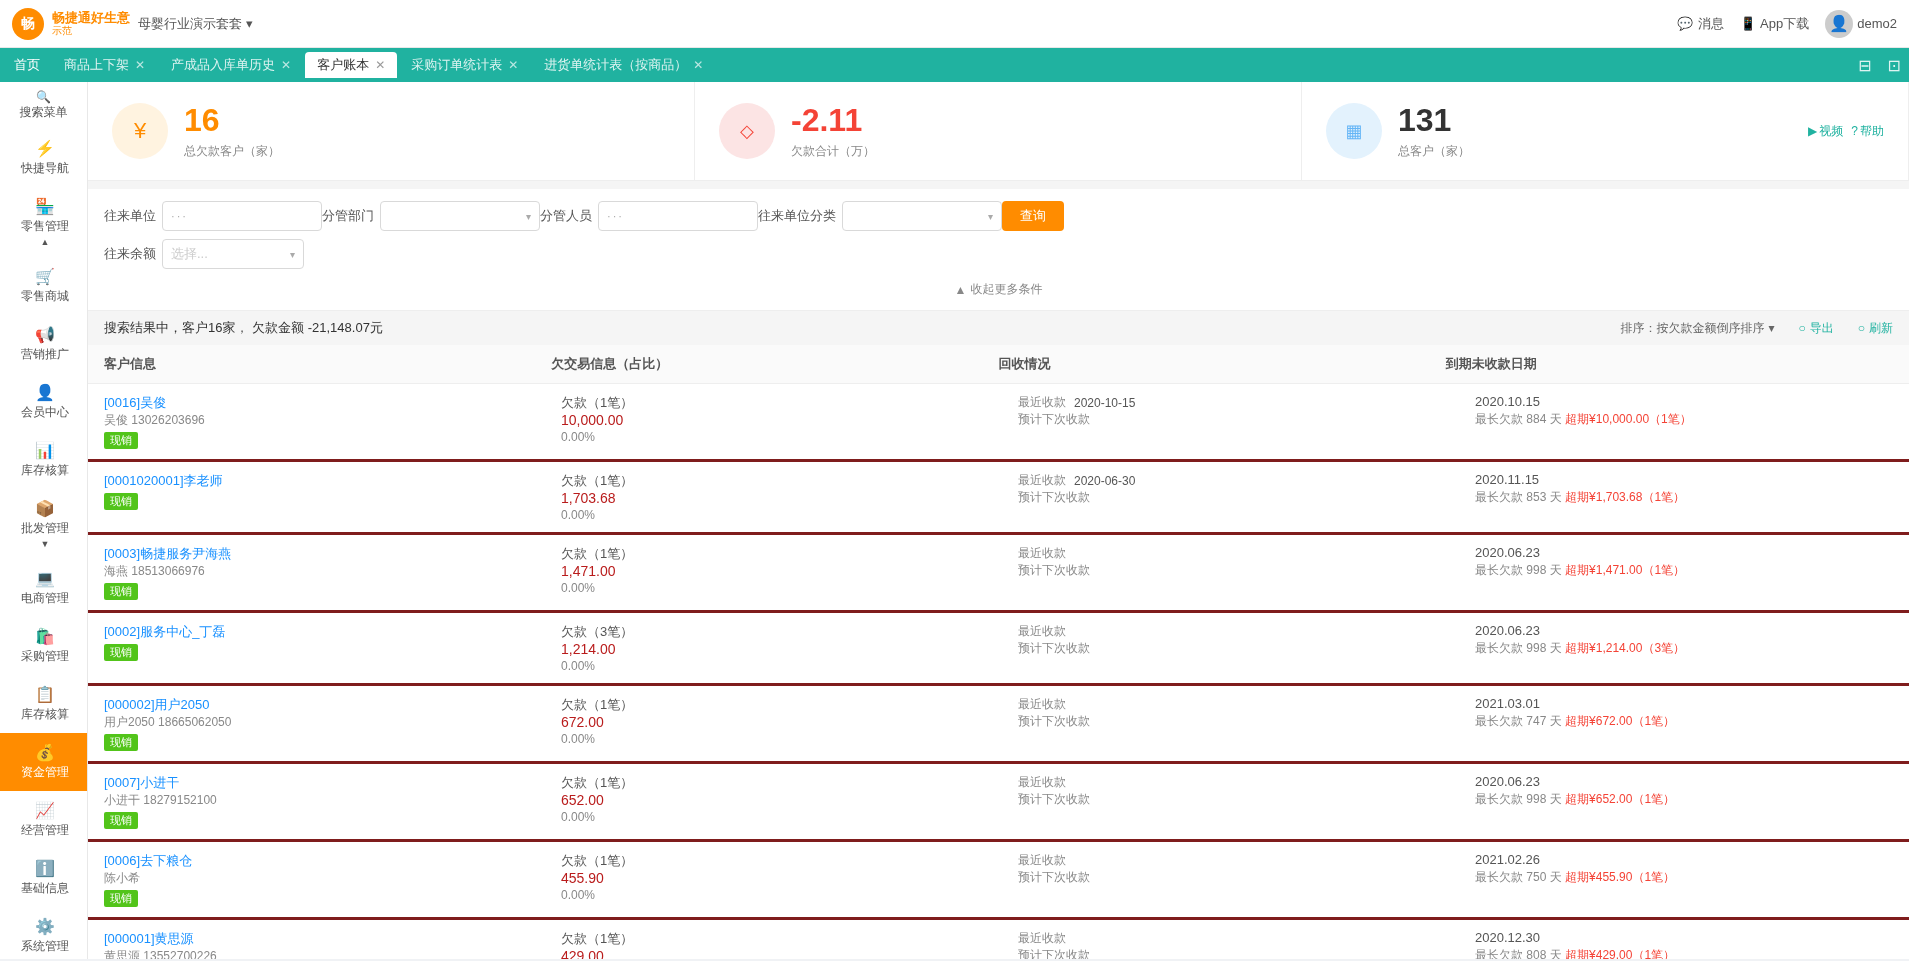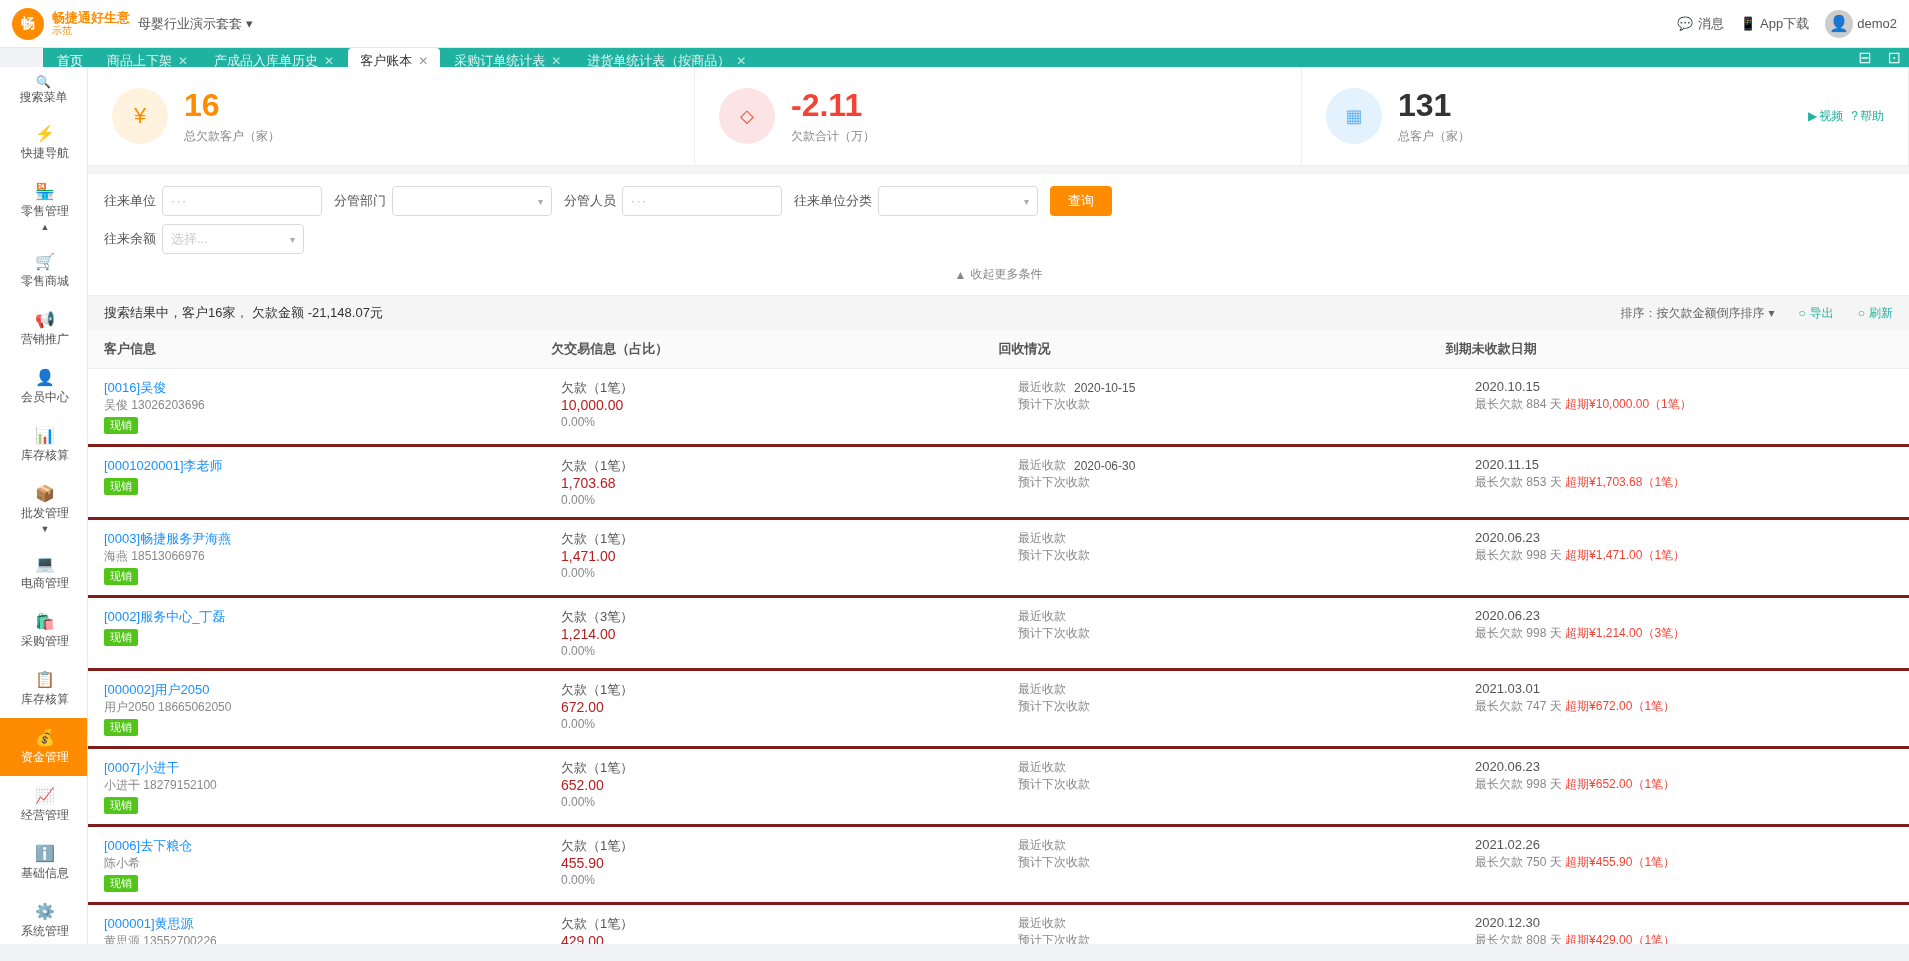--- a/index.html
+++ b/index.html
@@ -21,22 +21,22 @@
     .demo-selector {
       font-size: 13px; color: #555; cursor: pointer;
       display: flex; align-items: center; gap: 4px;
     }
     .top-right { display: flex; align-items: center; gap: 16px; }
     .top-right-item { display: flex; align-items: center; gap: 4px; cursor: pointer; color: #555; font-size: 13px; }
     .avatar { width: 28px; height: 28px; border-radius: 50%; background: #ccc; display: flex; align-items: center; justify-content: center; font-size: 12px; }
     
     
     .tab-bar {
-      display: flex; align-items: flex-start; background: #20b2a0;
-      height: 19px; padding: 0 4px; gap: 2px; margin-left: 43px;
+      display: flex; align-items: center; background: #20b2a0;
+      height: 34px; padding: 0 4px; gap: 2px;
     }
     .tab-item {
       display: flex; align-items: center; gap: 4px;
       padding: 4px 12px; border-radius: 4px 4px 0 0;
       cursor: pointer; font-size: 13px; color: rgba(255,255,255,0.85);
       white-space: nowrap;
     }
     .tab-item.active { background: #fff; color: #333; border-radius: 4px 4px 0 0; }
     .tab-item .tab-close { font-size: 12px; color: rgba(255,255,255,0.7); margin-left: 2px; }
     .tab-item.active .tab-close { color: #999; }
@@ -87,21 +87,21 @@
     .stat-value-black { color: #333; font-weight: 900; }
     .stat-label { font-size: 12px; color: #888; margin-top: 4px; }
     .stat-top-right { margin-left: auto; display: flex; gap: 8px; align-items: flex-start; }
     .stat-link { color: #20b2a0; font-size: 12px; cursor: pointer; display: flex; align-items: center; gap: 2px; }
     
     
     .filter-bar {
       background: #fff; padding: 12px 16px 8px;
       border-bottom: 1px solid #eee; margin-top: 8px;
     }
-    .filter-row { display: flex; align-items: center; gap: 12px; margin-bottom: 8px; flex-wrap: wrap; }
+    .filter-row { display: flex; align-items: center; margin-bottom: 8px; flex-wrap: wrap; }
     .filter-group { display: flex; align-items: center; gap: 6px; min-width: 200px; }
     .filter-label { font-size: 13px; color: #555; white-space: nowrap; }
     .filter-input {
       border: 1px solid #d9d9d9; border-radius: 4px; padding: 4px 8px;
       font-size: 13px; flex: 1; min-width: 120px; height: 30px;
       display: flex; align-items: center; justify-content: space-between;
       cursor: pointer; background: #fff; color: #555;
     }
     .filter-input-dots { color: #aaa; letter-spacing: 2px; font-size: 11px; }
     .filter-select {

